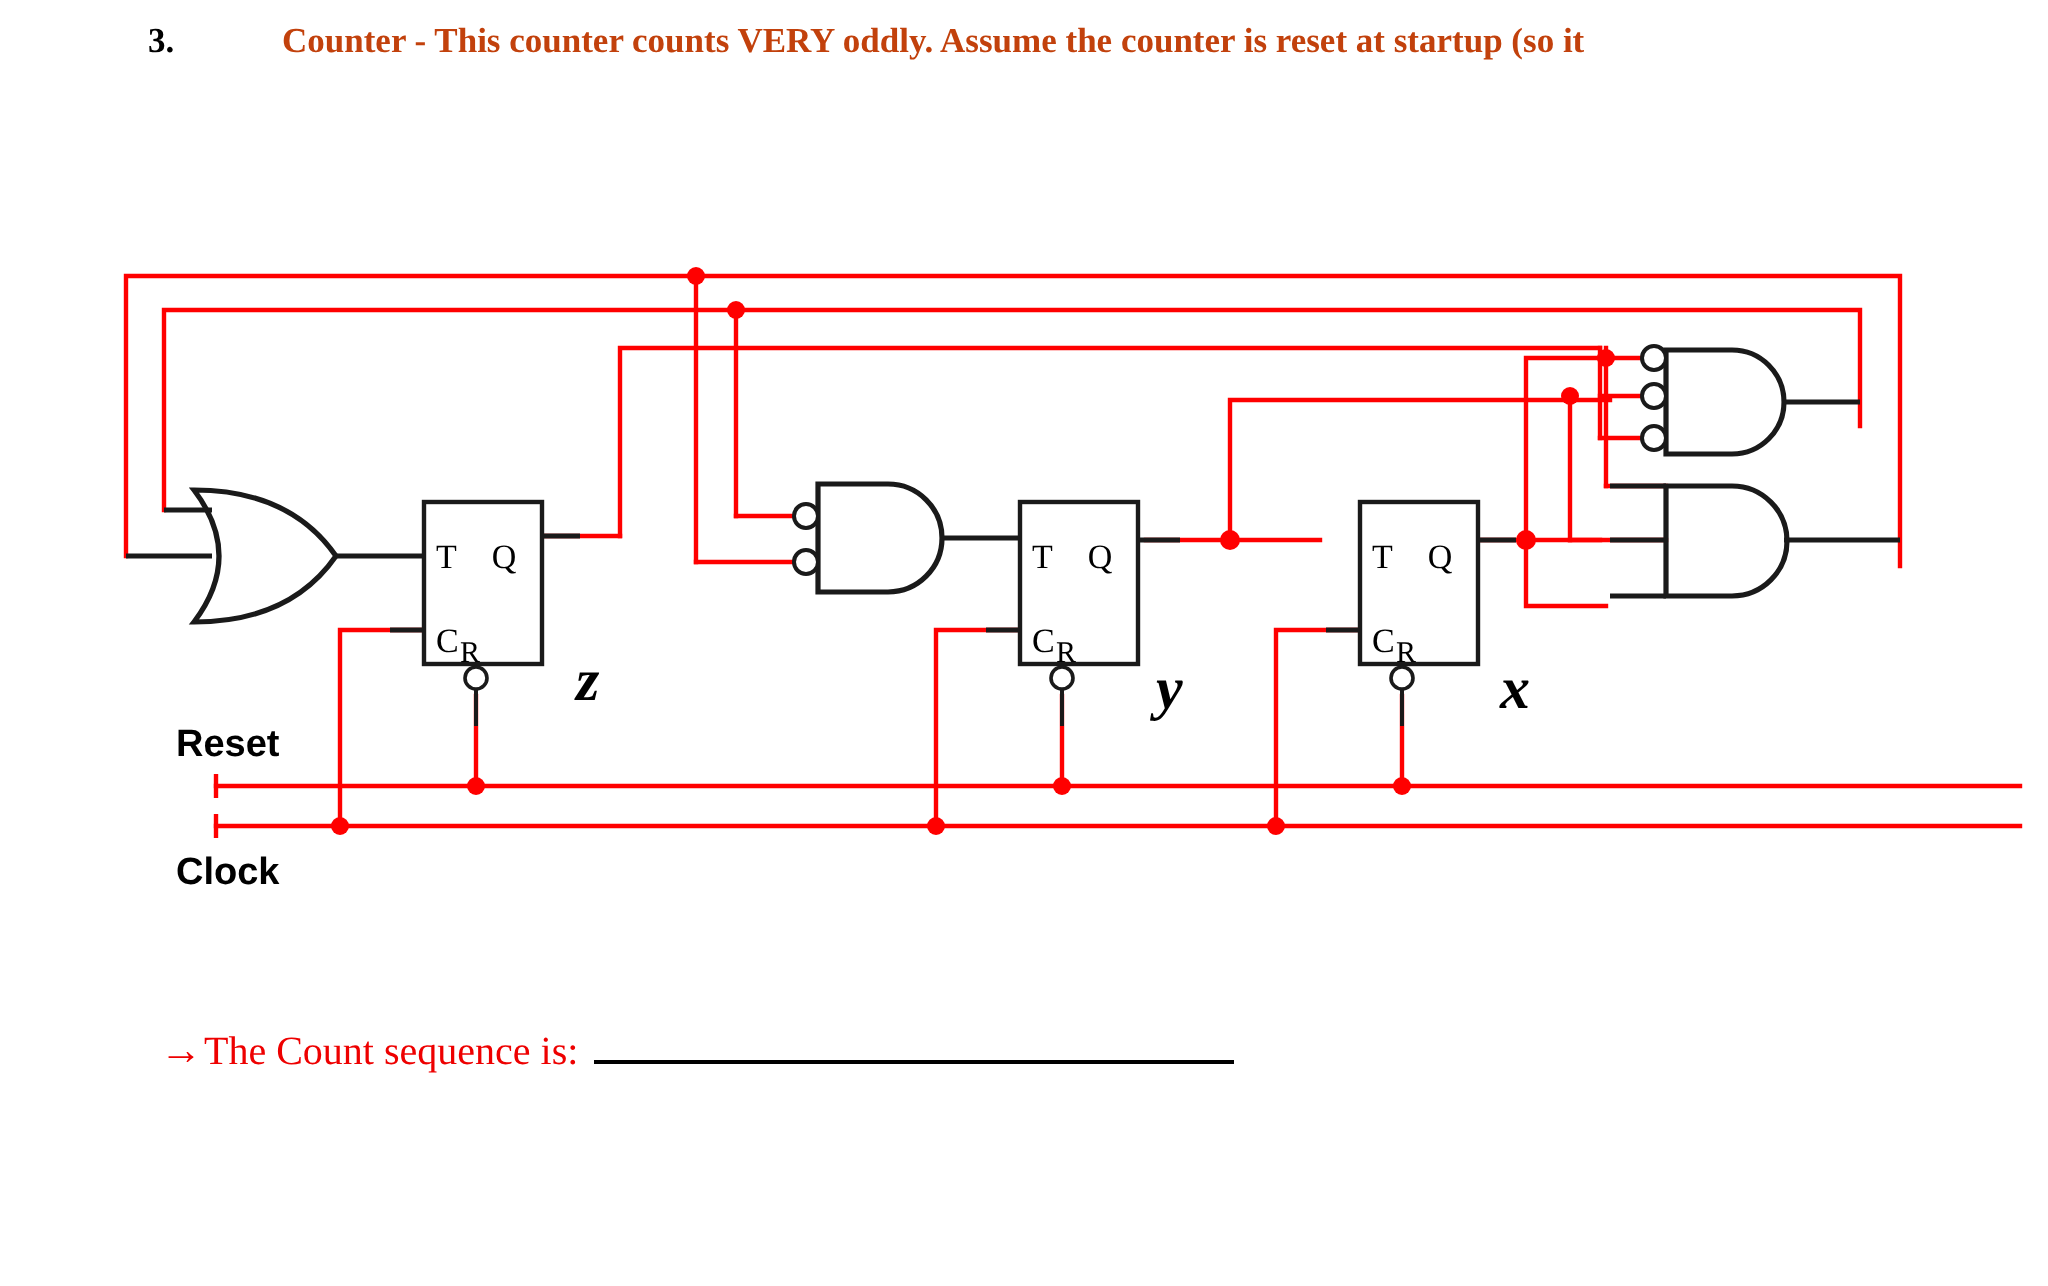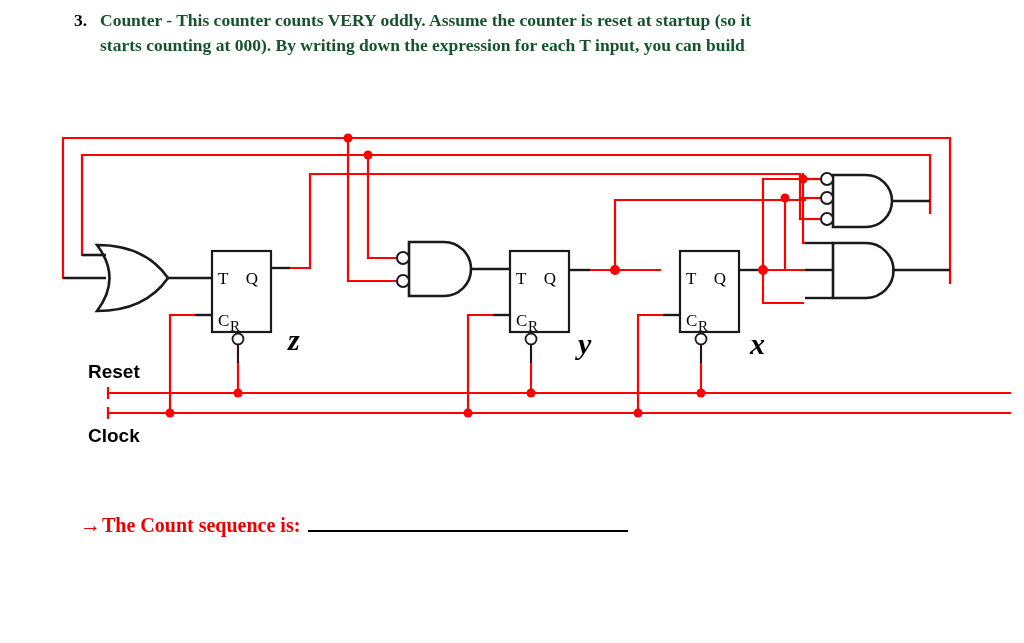--- a/index.html
+++ b/index.html
@@ -37,22 +37,23 @@
     color: #000;
     width: 26px;
     flex: 0 0 26px;
     line-height: 1.42;
   }
   .q-body {
     flex: 1 1 auto;
     font-family: "Liberation Serif", serif;
     font-weight: bold;
     font-size: 17.5px;
-    color: #14532d;
+    color: #c2410c;
     line-height: 1.42;
+    margin-left: 41px;
   }
   .q-line {
     display: block;
     white-space: nowrap;
   }
   .q-line.l3 { margin-top: 6px; }
   .var-italic {
     font-family: "Liberation Serif", serif;
     font-style: italic;
     font-weight: bold;
@@ -78,21 +79,21 @@
     color: #ee0000;
     font-family: "Liberation Serif", serif;
     font-weight: bold;
     font-size: 21px;
     line-height: 1;
     margin-right: 1px;
   }
   .answer-text {
     color: #ee0000;
     font-family: "Liberation Serif", serif;
-    font-weight: bold;
+    font-weight: normal;
     font-size: 20px;
     white-space: nowrap;
   }
   .answer-blank {
     display: inline-block;
     width: 320px;
     border-bottom: 2px solid #000;
     margin-left: 8px;
     height: 18px;
   }
@@ -124,21 +125,20 @@
 </head>
 <body>
 
 <div class="page">
 
   <div class="question">
     <div class="q-row">
       <div class="q-num">3.</div>
       <div class="q-body">
         <span class="q-line">Counter - This counter counts VERY oddly.  Assume the counter is reset at startup (so it</span>
-        <span class="q-line">starts counting at 000).  By writing down the expression for each T input, you can build</span>
       </div>
     </div>
   </div>
 
   <div class="circuit">
     <svg width="1024" height="350" viewBox="0 0 1024 350" xmlns="http://www.w3.org/2000/svg">
 
       <g stroke="#ff0000" stroke-width="2.2" fill="none" stroke-linecap="square">
 
         <path d="M 950,165 L 950,20 L 63,20 L 63,160"></path>

